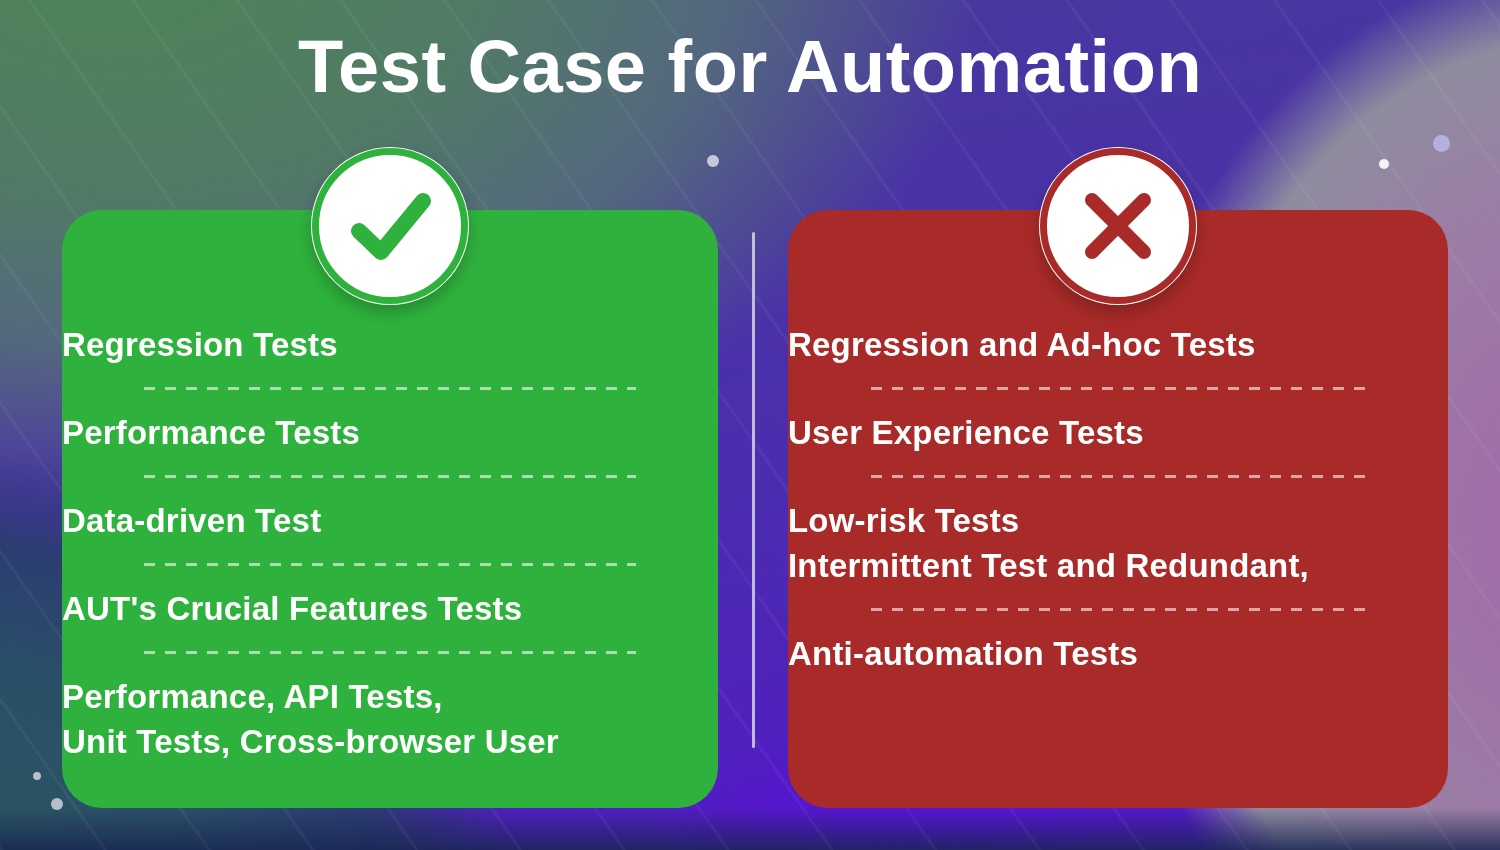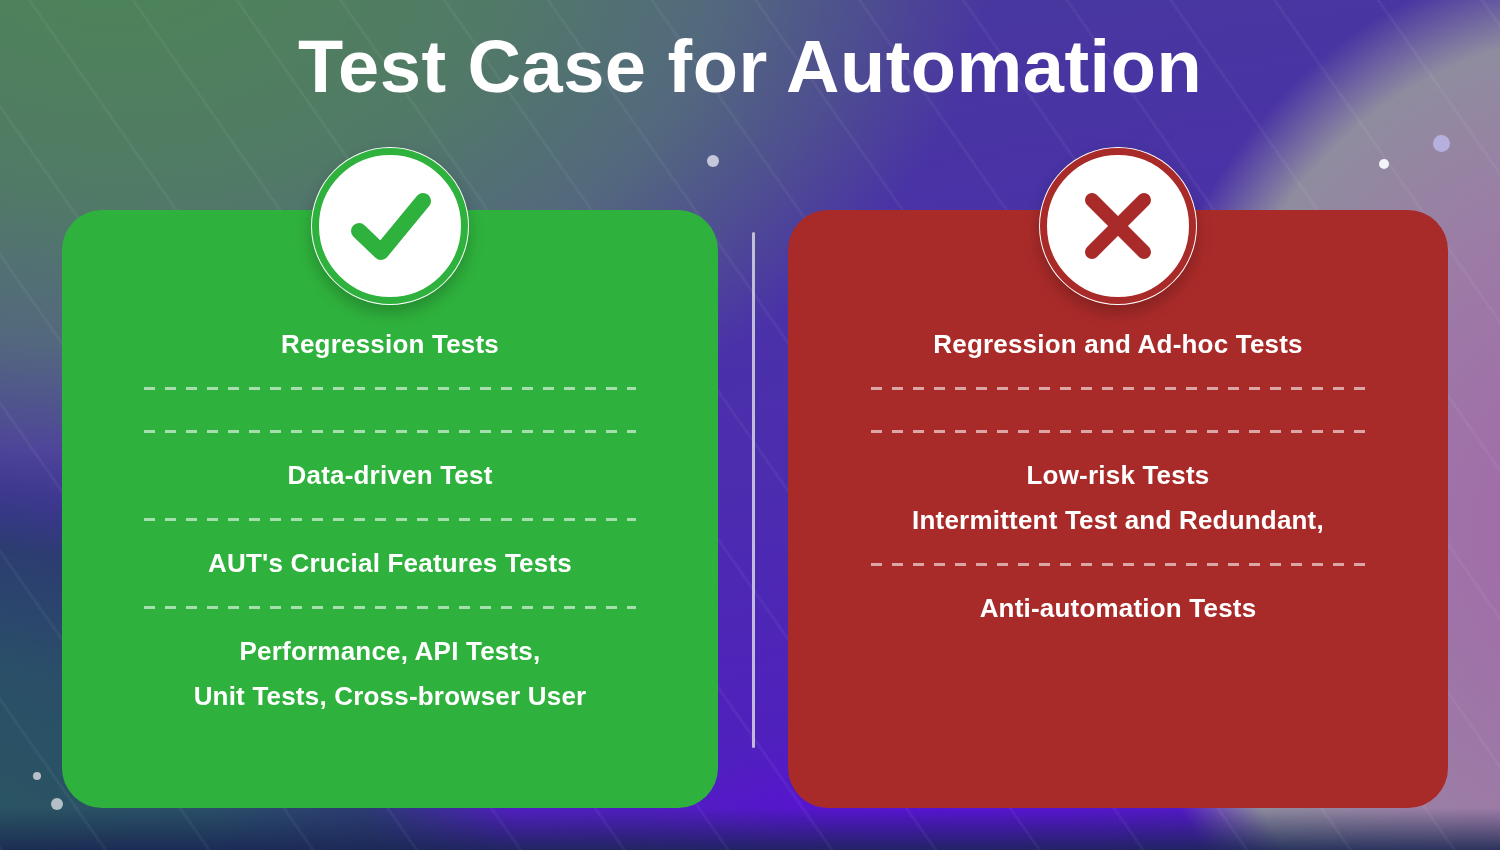--- a/index.html
+++ b/index.html
@@ -41,21 +41,21 @@
     position:absolute;top:-63px;left:50%;width:158px;height:158px;margin-left:-79px;
     border-radius:50%;box-shadow:0 8px 16px rgba(0,0,0,.22);background:#fff;
   }
   .badge svg{display:block;width:158px;height:158px;}
   .badge .ring{fill:#fff;stroke-width:7px;}
   .green .ring,.green .glyph{stroke:var(--green,#2fb23d);}
   .red .ring,.red .glyph{stroke:var(--red,#a92b29);}
   .glyph{fill:none;stroke-linecap:round;stroke-linejoin:round;}
   .list{position:absolute;inset:0;padding-top:112px;box-sizing:border-box;
     display:flex;flex-direction:column;align-items:center;}
-  .item{width:100%;text-align:center;color:#fff;font-size:26px;font-weight:700;
+  .item{width:100%;color:#fff;font-size:33px;font-weight:700;
     line-height:45px;letter-spacing:.2px;}
   .sep{height:3px;width:75%;margin:20px auto;
     background:repeating-linear-gradient(90deg,rgba(255,255,255,.58) 0 11px,rgba(255,255,255,0) 11px 21px);}
 </style>
 </head>
 <body>
 
 <div class="stage">
   <div class="bg-base"></div>
   <div class="bg-violet"></div>
@@ -81,20 +81,23 @@
       <svg viewBox="0 0 158 158">
         <circle class="ring" cx="79" cy="79" r="74.5"></circle>
         <path class="glyph" d="M48 84 L70 105 L112 54" stroke-width="16"></path>
       </svg>
     </div>
     <div class="list">
         <div class="item">
           <div>Regression Tests</div>
         </div>
         <div class="sep"></div>
+        <div class="item">
+          <div>Performance Tests</div>
+        </div>
         <div class="sep"></div>
         <div class="item">
           <div>Data-driven Test</div>
         </div>
         <div class="sep"></div>
         <div class="item">
           <div>AUT's Crucial Features Tests</div>
         </div>
         <div class="sep"></div>
         <div class="item">
@@ -110,20 +113,23 @@
         <circle class="ring" cx="79" cy="79" r="74.5"></circle>
         <path class="glyph" d="M53 53 L105 105" stroke-width="14"></path>
         <path class="glyph" d="M105 53 L53 105" stroke-width="14"></path>
       </svg>
     </div>
     <div class="list">
         <div class="item">
           <div>Regression and Ad-hoc Tests</div>
         </div>
         <div class="sep"></div>
+        <div class="item">
+          <div>User Experience Tests</div>
+        </div>
         <div class="sep"></div>
         <div class="item">
           <div>Low-risk Tests</div>
           <div>Intermittent Test and Redundant,</div>
         </div>
         <div class="sep"></div>
         <div class="item">
           <div>Anti-automation Tests</div>
         </div>
       </div>

